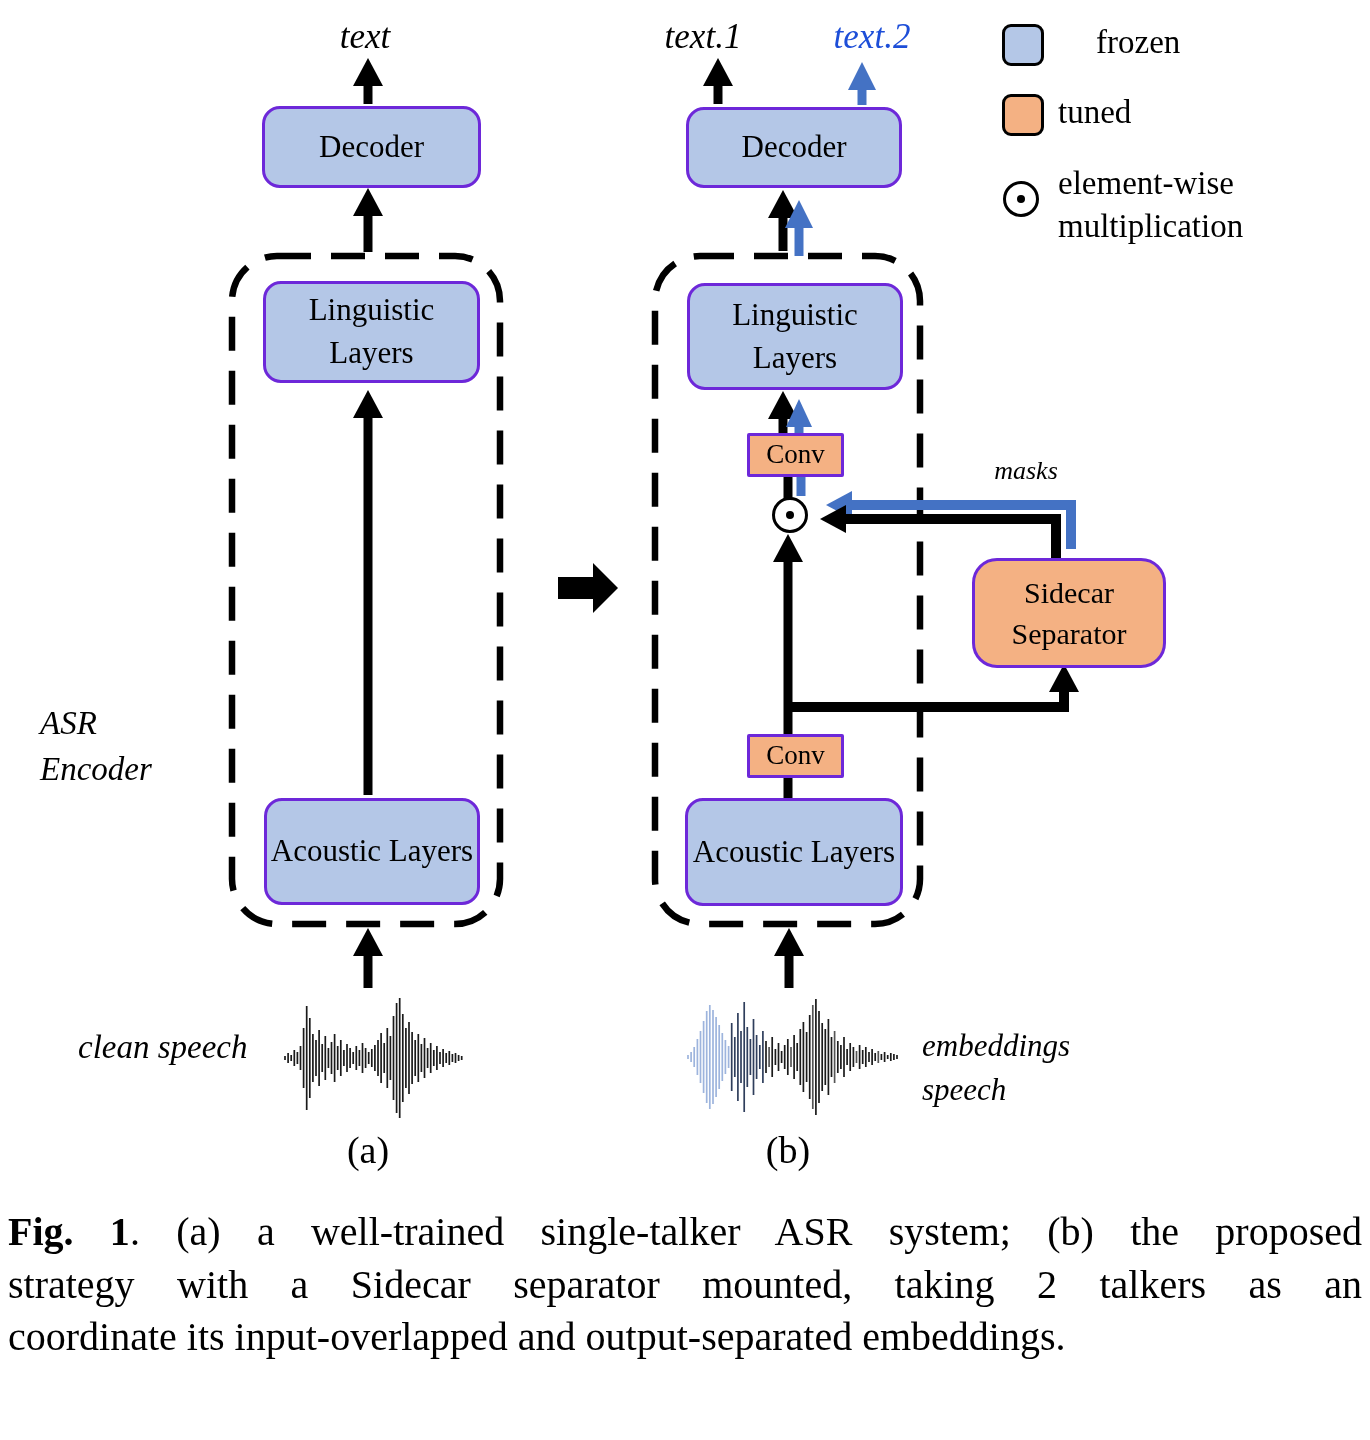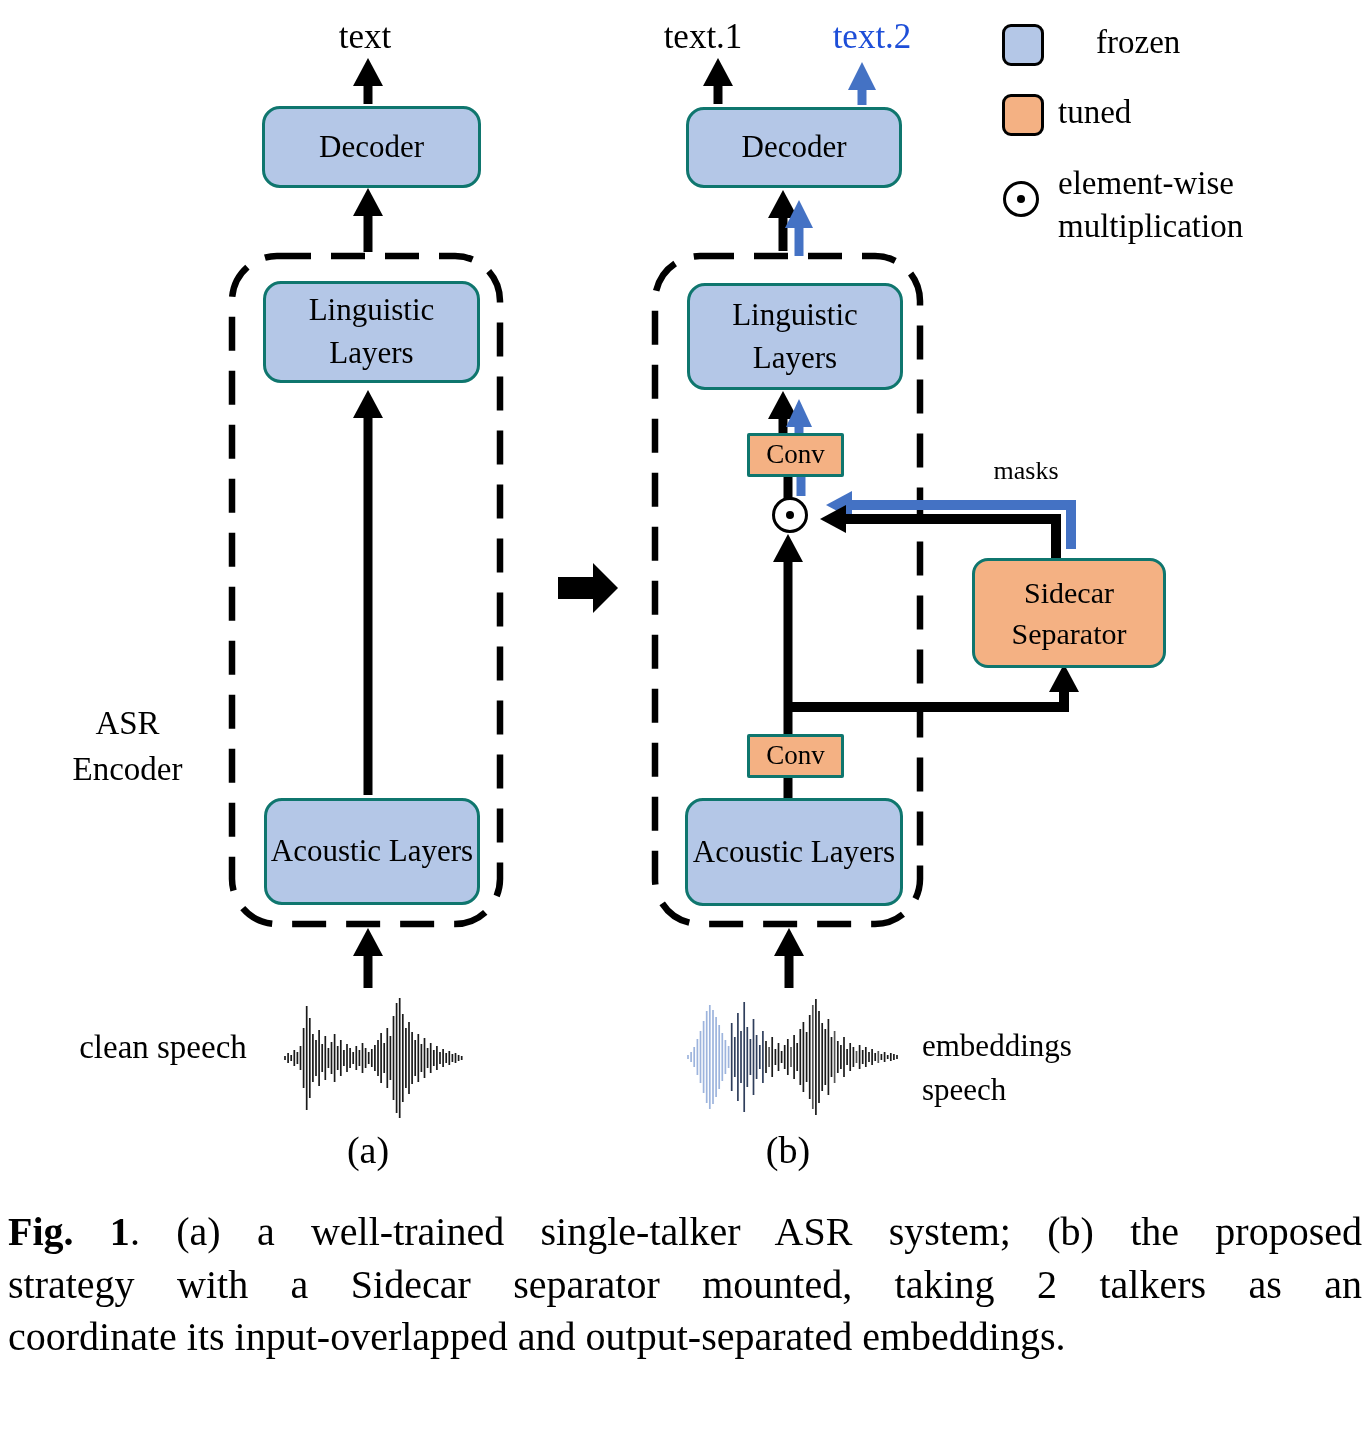--- a/index.html
+++ b/index.html
@@ -1,31 +1,31 @@
 <!DOCTYPE html>
 <html style="--frozen-fill: #b4c7e7; --tuned-fill: #f4b183; --blue: #4472c4;"><head>
 <meta charset="utf-8">
 <style>
   html,body{margin:0;padding:0;background:#fff}
   .stage{position:relative;width:1370px;height:1440px;background:#ffffff;
          font-family:"Liberation Serif",serif;color:#000;overflow:hidden}
   svg.layer{position:absolute;left:0;top:0;z-index:1}
 
-  .box{position:absolute;z-index:2;border:3px solid #0f766e;
+  .box{position:absolute;z-index:2;border:3px solid #6d28d9;
        display:flex;align-items:center;justify-content:center;
        text-align:center;line-height:1.38;font-size:31px}
   .box.blue{background:var(--frozen-fill);border-radius:18px}
   .box.orange{background:var(--tuned-fill);border-radius:2px}
   .box.conv{font-size:27px;line-height:1.1}
-  .box.sidecar{font-size:30px;border-radius:16px}
+  .box.sidecar{font-size:30px;border-radius:25px}
 
   .lbl{position:absolute;z-index:3}
-  .it{}
+  .it{font-style:italic}
   .ctr{text-align:center}
-  .rt{text-align:center}
+  .rt{text-align:left}
 
   .out-lbl{font-size:35px;top:17px;width:140px}
   .sub-lbl{font-size:38px;top:1128px;width:140px;text-align:center}
 
   .legend-swatch{position:absolute;z-index:2;width:36px;height:36px;
                  border:3px solid #000;border-radius:9px}
   .legend-txt{font-size:33px;line-height:1.3}
 
   .caption{position:absolute;left:8px;top:1206px;width:1354px;z-index:3;
            font-size:40px;line-height:52.5px}

